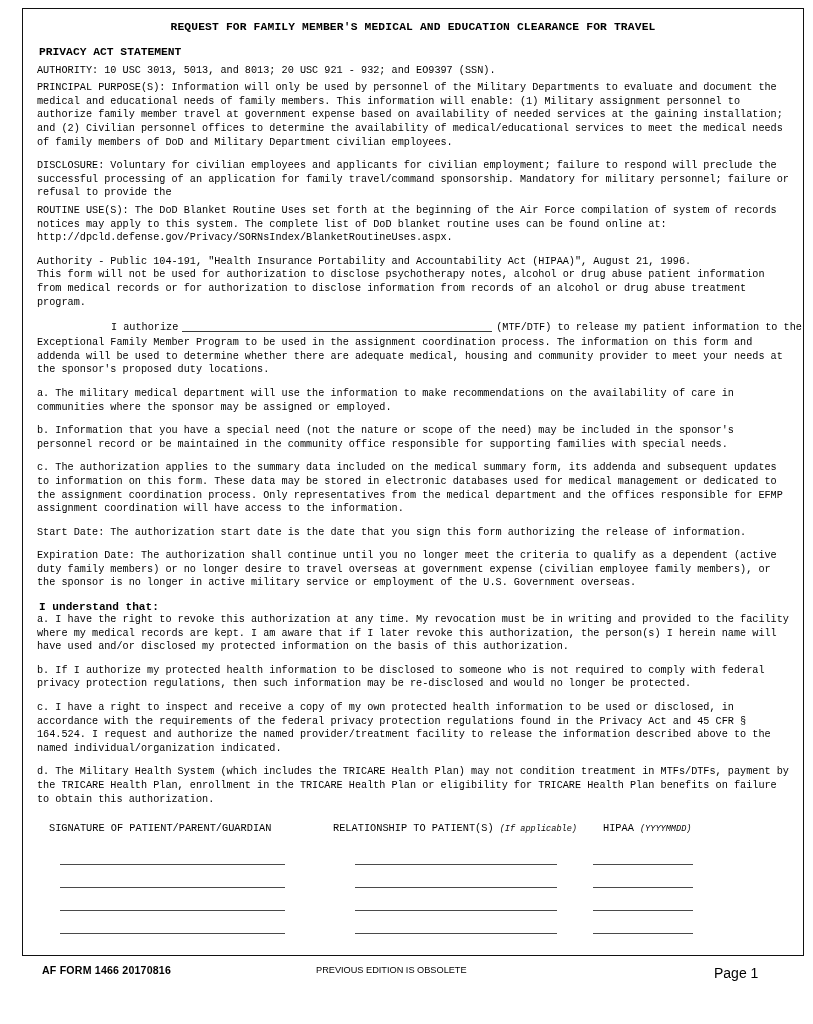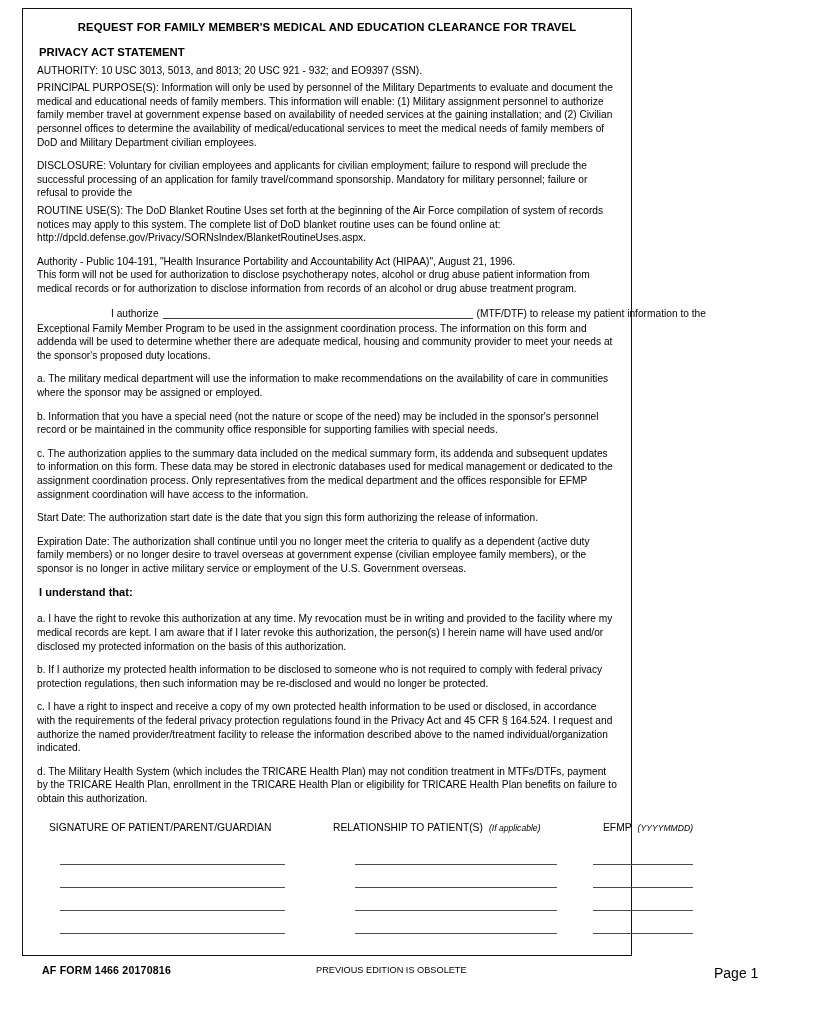--- a/index.html
+++ b/index.html
@@ -20,25 +20,26 @@
     width: 813px;
     height: 1024px;
     background: #ffffff;
     overflow: hidden;
   }
   
   .form-box {
     position: absolute;
     left: 22px;
     top: 8px;
-    width: 610px;
+    width: 782px;
     height: 948px;
     border: 1.6px solid #111111;
     box-sizing: border-box;
     background: #ffffff;
+    font-family: Liberation Mono, monospace;
   }
   .inner {
     padding: 8px 14px 0 14px;
     box-sizing: border-box;
   }
   .form-title {
     text-align: center;
     font-size: 11.3px;
     font-weight: bold;
     letter-spacing: 0.15px;
@@ -82,21 +83,21 @@
     display: inline-block;
     width: 310px;
     border-bottom: 1.1px solid #3a3a3a;
     height: 12px;
     vertical-align: -2px;
     margin: 0 4px;
   }
   .understand {
     font-size: 11.1px;
     font-weight: bold;
-    margin: 11px 0 14px 2px;
+    margin: 11px 0 0 2px;
   }
 
   
   .sig-labels {
     position: relative;
     height: 20px;
     margin-top: 16px;
     font-size: 10.3px;
     text-align: center;
   }
@@ -210,21 +211,21 @@
 
       <p class="body">b.  If I authorize my protected health information to be disclosed to someone who is not required to comply with federal privacy protection regulations, then such information may be re-disclosed and would no longer be protected.</p>
 
       <p class="body">c.  I have a right to inspect and receive a copy of my own protected health information to be used or disclosed, in accordance with the requirements of the federal privacy protection regulations found in the Privacy Act and 45 CFR § 164.524.  I request and authorize the named provider/treatment facility to release the information described above to the named individual/organization indicated.</p>
 
       <p class="body nogap">d.  The Military Health System (which includes the TRICARE Health Plan) may not condition treatment in MTFs/DTFs, payment by the TRICARE Health Plan, enrollment in the TRICARE Health Plan or eligibility for TRICARE Health Plan benefits on failure to obtain this authorization.</p>
 
       <div class="sig-labels">
         <span class="lbl lbl-sig">SIGNATURE OF PATIENT/PARENT/GUARDIAN</span>
         <span class="lbl lbl-rel"><span>RELATIONSHIP TO PATIENT(S)</span><span class="italic-note">(If applicable)</span></span>
-        <span class="lbl lbl-date"><span>EFMP</span><span class="italic-note">(YYYYMMDD)</span></span>
+        <span class="lbl lbl-date"><span>HIPAA</span><span class="italic-note">(YYYYMMDD)</span></span>
       </div>
 
       <div class="sig-lines">
         <div class="rule col1 r0"></div>
         <div class="rule col2 r0"></div>
         <div class="rule col3 r0"></div>
 
         <div class="rule col1 r1"></div>
         <div class="rule col2 r1"></div>
         <div class="rule col3 r1"></div>

